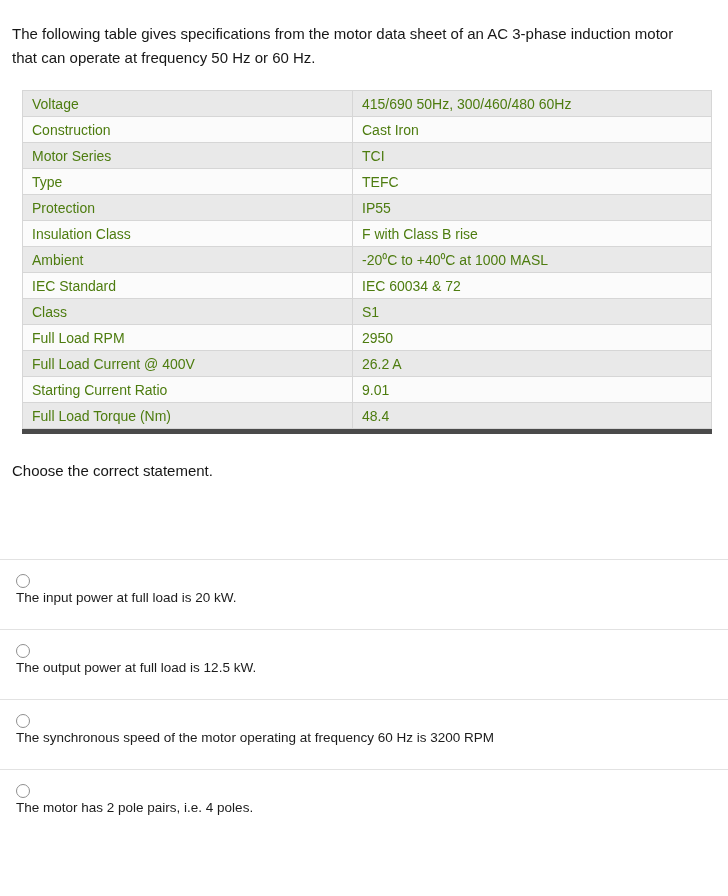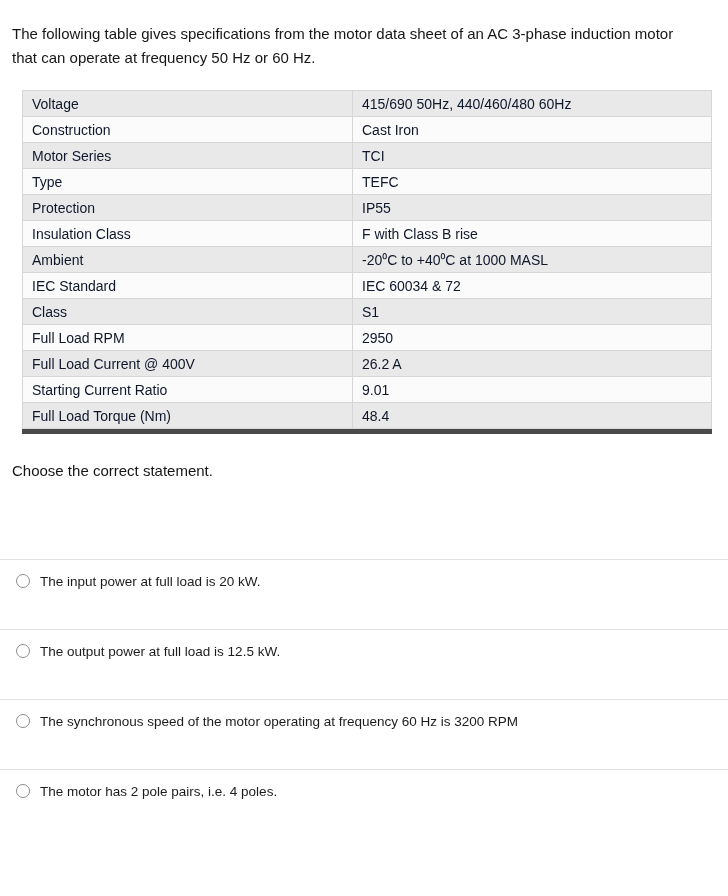--- a/index.html
+++ b/index.html
@@ -31,40 +31,41 @@
     width: 100%;
     border-collapse: collapse;
     border: 1px solid #bdbdbd;
     font-size: 14px;
   }
   table.spec-table td {
     border: 1px solid #d6d6d6;
     padding: 3px 9px;
     height: 26px;
     vertical-align: middle;
-    color: #0f172a;
+    color: #4d7c0f;
   }
   table.spec-table td.label-col { width: 330px; }
   table.spec-table tr:nth-child(odd) td { background: #e9e9e9; }
   table.spec-table tr:nth-child(even) td { background: #fbfbfb; }
   .prompt {
     margin: 28px 0 16px 12px;
     font-size: 15px;
     color: #161616;
   }
   .options {
     margin-top: 80px;
   }
   .option-row {
     height: 70px;
     border-top: 1px solid #e2e2e2;
     padding: 12px 14px 0 16px;
     display: flex;
     align-items: flex-start;
     cursor: pointer;
+    flex-direction: column;
   }
   .option-row:last-child { height: 73px; }
   .radio {
     width: 14px;
     height: 14px;
     min-width: 14px;
     border: 1px solid #8f8f8f;
     border-radius: 50%;
     background: #ffffff;
     margin: 2px 10px 0 0;
@@ -81,21 +82,21 @@
 
 <div class="page">
 
   <p class="intro">The following table gives specifications from the motor data sheet of an AC 3-phase induction motor that can operate at frequency 50 Hz or 60 Hz.</p>
 
   <div class="table-wrap">
     <table class="spec-table">
       <tbody>
         <tr>
           <td class="label-col">Voltage</td>
-          <td>415/690 50Hz, 440/460/480 60Hz</td>
+          <td>415/690 50Hz, 300/460/480 60Hz</td>
         </tr>
         <tr>
           <td class="label-col">Construction</td>
           <td>Cast Iron</td>
         </tr>
         <tr>
           <td class="label-col">Motor Series</td>
           <td>TCI</td>
         </tr>
         <tr>

